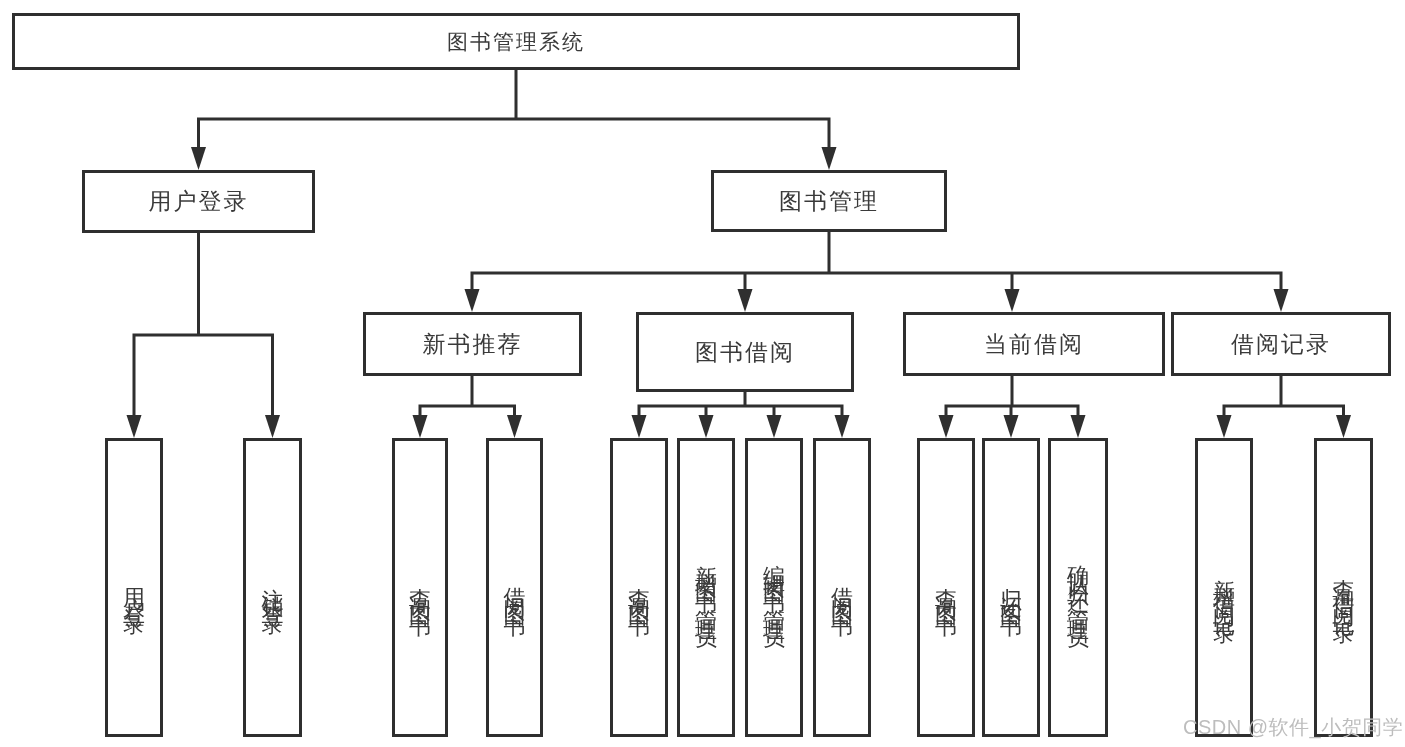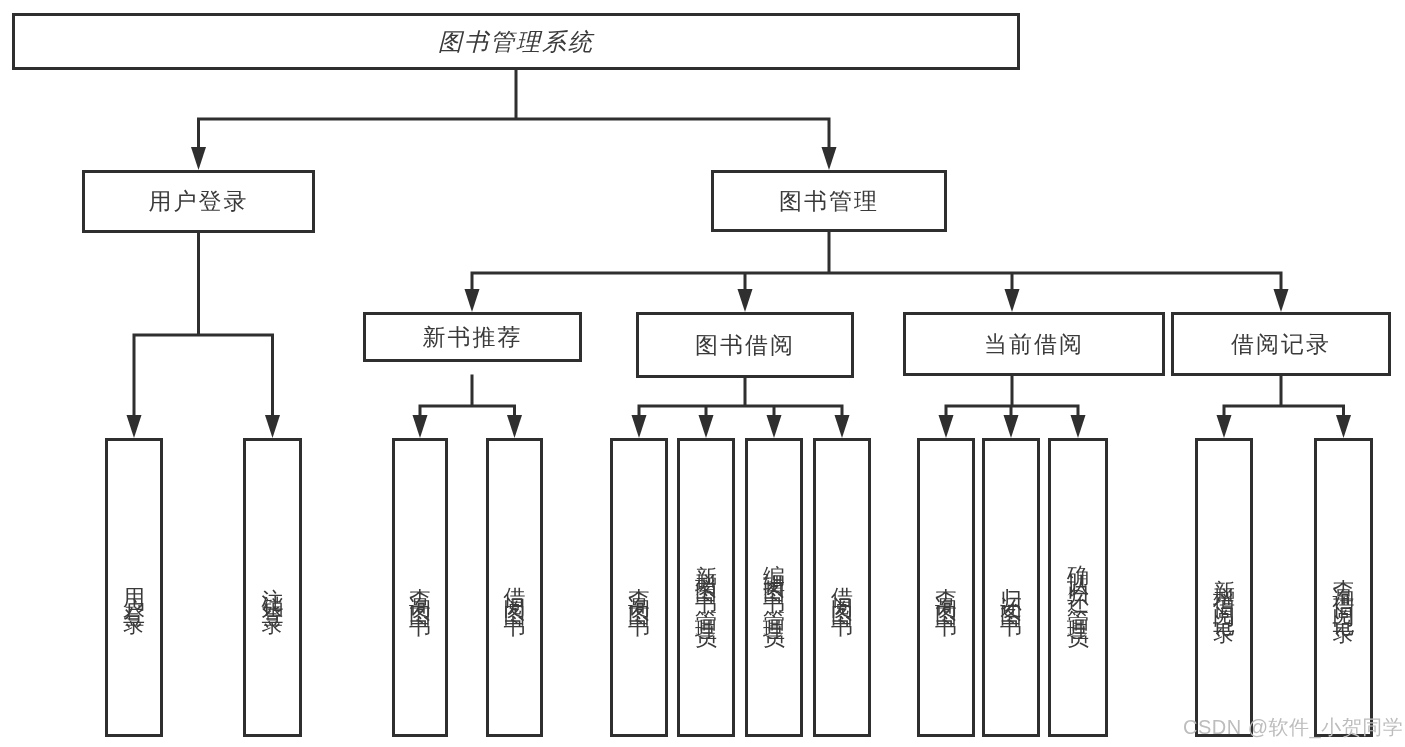--- a/index.html
+++ b/index.html
@@ -29,21 +29,21 @@
     display: flex;
     align-items: center;
     justify-content: center;
   }
   .hbox span {
     font-size: 23px;
     letter-spacing: 2px;
     color: #3a3a3a;
     white-space: nowrap;
   }
-  .hbox.root span { font-size: 24px; font-style: italic; }
+  .hbox.root span { font-size: 21px; }
   .vbox {
     position: absolute;
     top: 438px;
     height: 299px;
     box-sizing: border-box;
     border: 3px solid #2f2f2f;
     background: #ffffff;
     display: flex;
     align-items: center;
     justify-content: center;
@@ -120,24 +120,24 @@
     <span>图书管理系统</span>
   </div>
 
   <div class="hbox" style="left:82px; top:170px; width:233px; height:63px;">
     <span>用户登录</span>
   </div>
   <div class="hbox" style="left:711px; top:170px; width:236px; height:62px;">
     <span>图书管理</span>
   </div>
 
-  <div class="hbox" style="left:363px; top:312px; width:219px; height:50px;">
+  <div class="hbox" style="left:363px; top:312px; width:219px; height:64px;">
     <span>新书推荐</span>
   </div>
-  <div class="hbox" style="left:636px; top:312px; width:218px; height:66px;">
+  <div class="hbox" style="left:636px; top:312px; width:218px; height:80px;">
     <span>图书借阅</span>
   </div>
   <div class="hbox" style="left:903px; top:312px; width:262px; height:64px;">
     <span>当前借阅</span>
   </div>
   <div class="hbox" style="left:1171px; top:312px; width:220px; height:64px;">
     <span>借阅记录</span>
   </div>
 
   <div class="vbox" style="left:105px; width:58px;">

